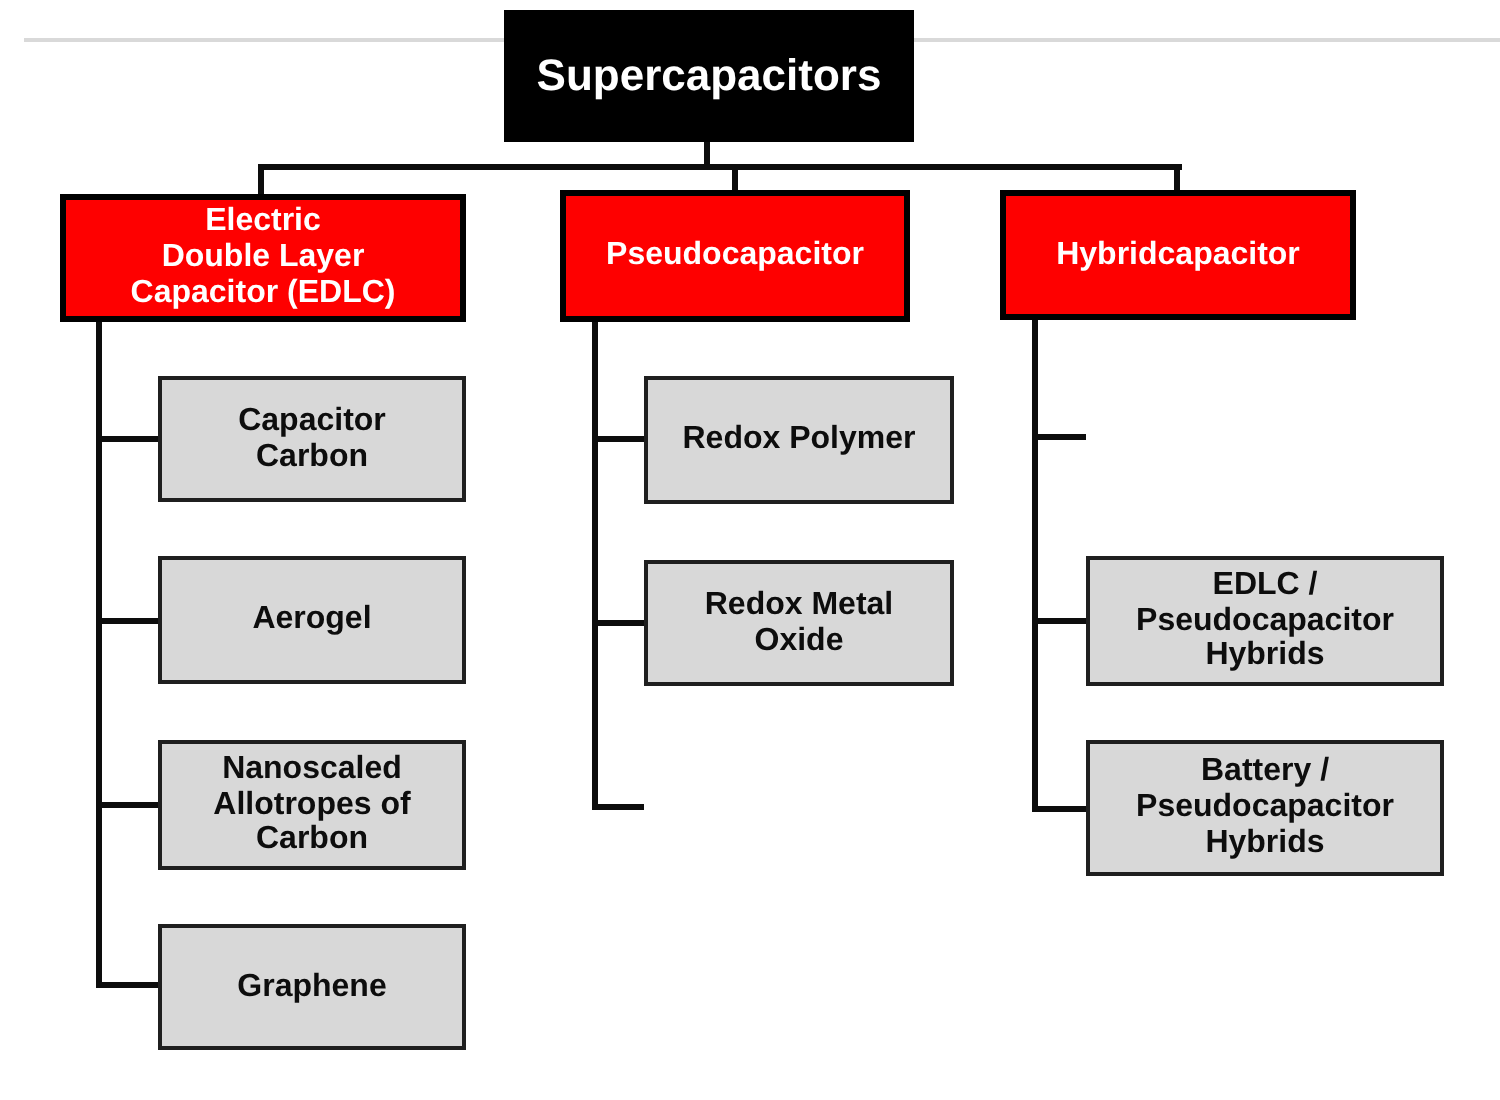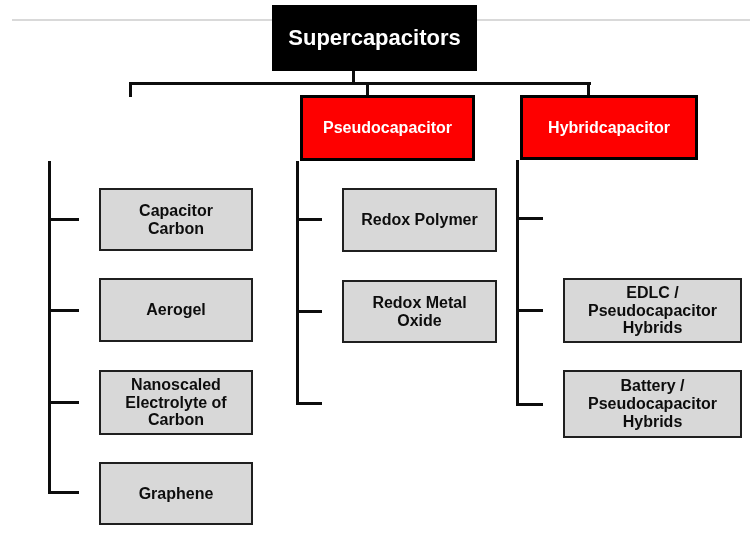--- a/index.html
+++ b/index.html
@@ -15,21 +15,20 @@
     background:var(--rule-color,#d9d9d9);
   }
   .node{
     position:absolute;
     box-sizing:border-box;
     display:flex;align-items:center;justify-content:center;
     text-align:center;
     font-weight:bold;
     white-space:pre-line;
     line-height:1.12;
-    margin-left:20px;
   }
   .node-root{
     background:var(--root-bg,#000000);
     color:#ffffff;
     font-size:22px;
   }
   .node-branch{
     background:var(--branch-bg,#fe0000);
     border:3px solid #000000;
     color:#ffffff;
@@ -54,20 +53,23 @@
   <div class="rule" style="left:12px;top:19px;width:738px;height:2px;"></div>
 
   <div class="node node-root" style="left:252px;top:5px;width:205px;height:66px;">Supercapacitors</div>
 
   <div class="cline" style="left:352px;top:71px;width:3px;height:13px;"></div>
   <div class="cline" style="left:129px;top:82px;width:462px;height:3px;"></div>
   <div class="cline" style="left:129px;top:82px;width:3px;height:15px;"></div>
   <div class="cline" style="left:366px;top:82px;width:3px;height:13px;"></div>
   <div class="cline" style="left:587px;top:82px;width:3px;height:13px;"></div>
 
+  <div class="node node-branch" style="left:30px;top:97px;width:203px;height:64px;">Electric
+Double Layer
+Capacitor (EDLC)</div>
   <div class="node node-branch" style="left:280px;top:95px;width:175px;height:66px;">Pseudocapacitor</div>
   <div class="node node-branch" style="left:500px;top:95px;width:178px;height:65px;">Hybridcapacitor</div>
 
   <div class="cline" style="left:48px;top:161px;width:3px;height:333px;"></div>
   <div class="cline" style="left:48px;top:218px;width:31px;height:3px;"></div>
   <div class="cline" style="left:48px;top:309px;width:31px;height:3px;"></div>
   <div class="cline" style="left:48px;top:401px;width:31px;height:3px;"></div>
   <div class="cline" style="left:48px;top:491px;width:31px;height:3px;"></div>
 
   <div class="cline" style="left:296px;top:161px;width:3px;height:243px;"></div>
@@ -77,21 +79,21 @@
 
   <div class="cline" style="left:516px;top:160px;width:3px;height:245px;"></div>
   <div class="cline" style="left:516px;top:217px;width:27px;height:3px;"></div>
   <div class="cline" style="left:516px;top:309px;width:27px;height:3px;"></div>
   <div class="cline" style="left:516px;top:403px;width:27px;height:3px;"></div>
 
   <div class="node node-leaf" style="left:79px;top:188px;width:154px;height:63px;">Capacitor
 Carbon</div>
   <div class="node node-leaf" style="left:79px;top:278px;width:154px;height:64px;text-align:center;">Aerogel</div>
   <div class="node node-leaf" style="left:79px;top:370px;width:154px;height:65px;">Nanoscaled
-Electrolyte of
+Allotropes of
 Carbon</div>
   <div class="node node-leaf" style="left:79px;top:462px;width:154px;height:63px;">Graphene</div>
 
   <div class="node node-leaf" style="left:322px;top:188px;width:155px;height:64px;">Redox Polymer</div>
   <div class="node node-leaf" style="left:322px;top:280px;width:155px;height:63px;">Redox Metal
 Oxide</div>
 
   <div class="node node-leaf" style="left:543px;top:278px;width:179px;height:65px;">EDLC /
 Pseudocapacitor
 Hybrids</div>

